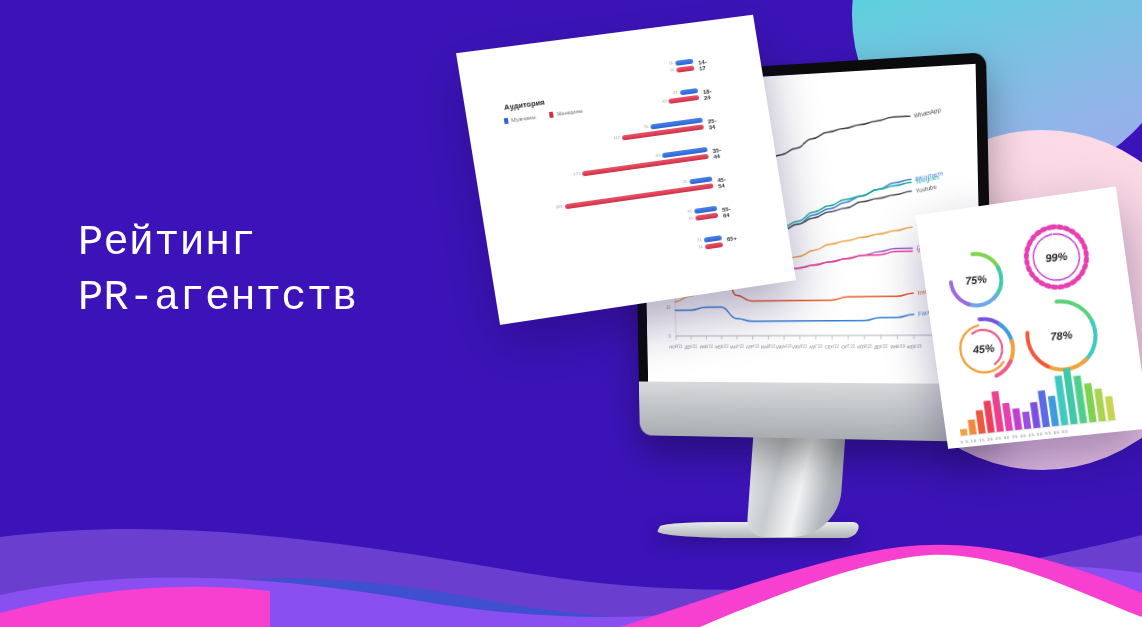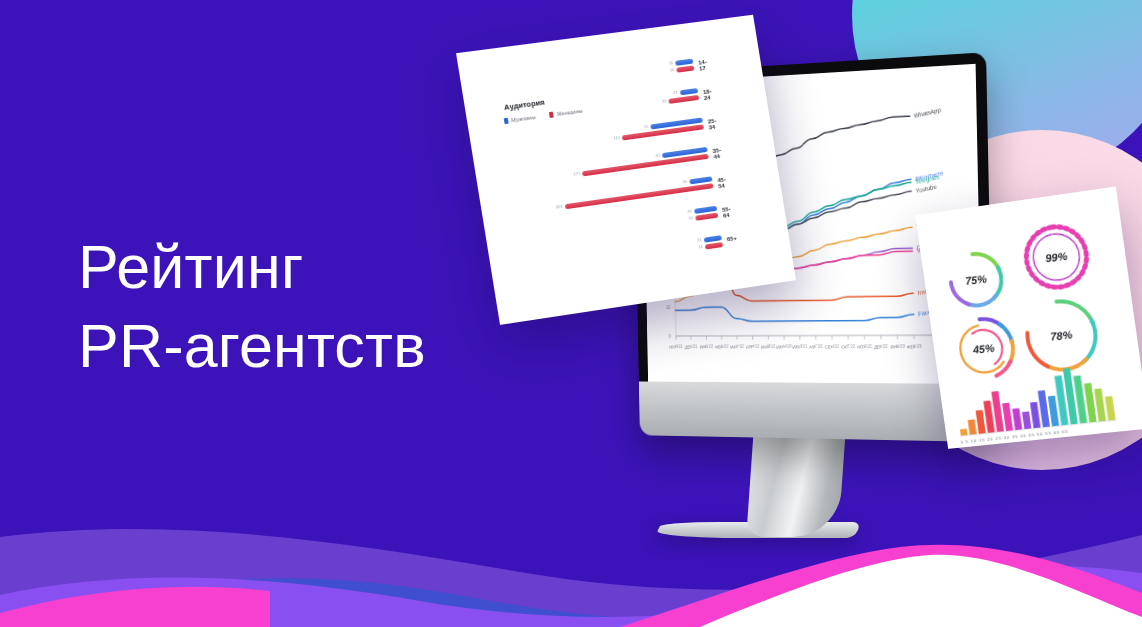--- a/index.html
+++ b/index.html
@@ -33,27 +33,28 @@
     border-radius: 50%;
     background: linear-gradient(200deg, #fcdce8 0%, #f9d3e2 50%, #ddb9e7 100%);
   }
 
   
   .waves { position: absolute; left: 0; bottom: 0; width: 1142px; height: 150px; }
 
   
   .headline {
     position: absolute;
-    left: 78px; top: 228px;
+    left: 78px; top: 216px;
     color: #ffffff;
-    font-size: 61px;
+    font-size: 42px;
     line-height: 1.30;
     font-weight: 400;
     letter-spacing: .2px;
     white-space: pre-line;
+    font-family: Liberation Mono, monospace;
   }
 
   
   .monitor { position: absolute; left: 598px; top: 52px; width: 420px; height: 500px; }
 
   .mon-body {
     position: absolute; left: 0; top: 0;
     width: 392px; height: 390px;
     transform: perspective(1100px) rotateY(-13deg) rotateZ(-1.2deg);
     transform-origin: 100% 50%;

